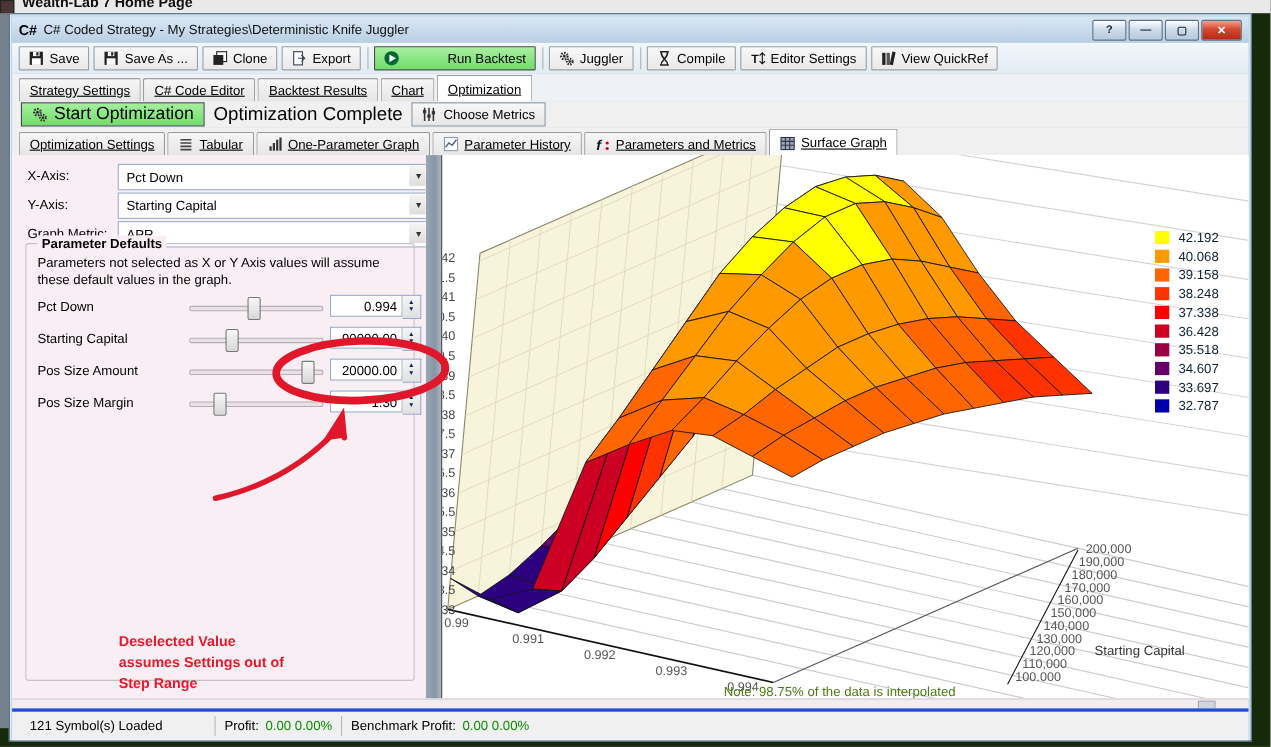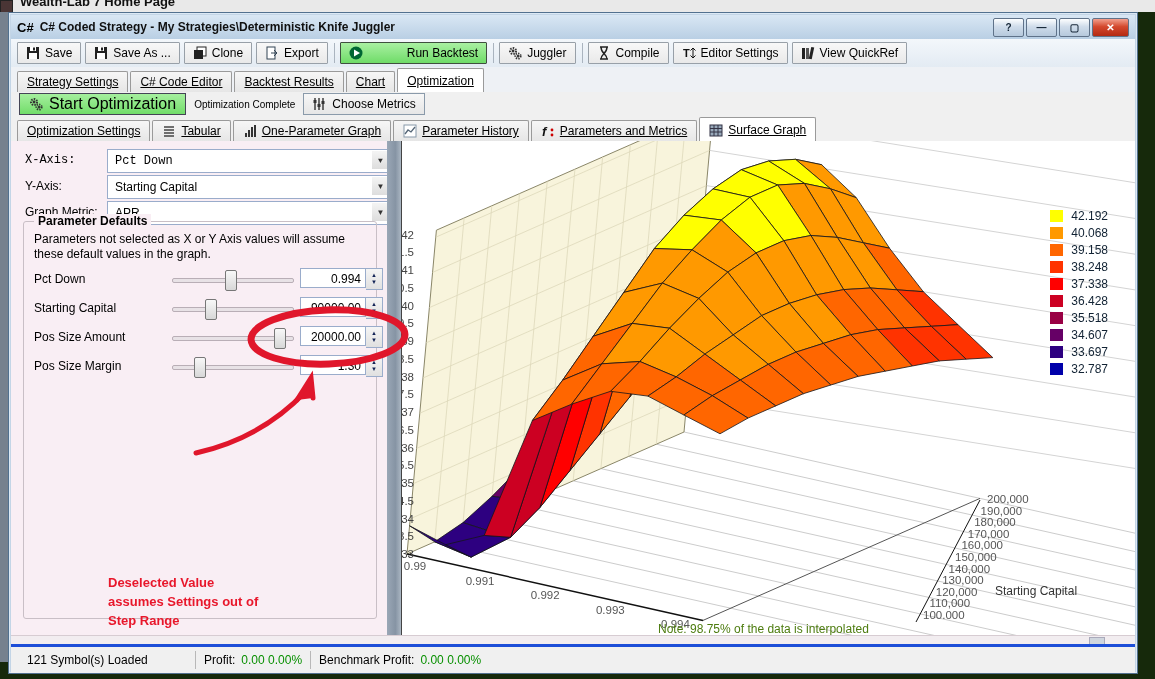--- a/index.html
+++ b/index.html
@@ -9,21 +9,21 @@
   #parent-strip{position:absolute;left:0;top:0;width:1155px;height:12px;background:#e9e9e9;overflow:hidden;}
   #parent-strip .ptitle{position:absolute;left:20px;top:-6px;font-size:13px;font-weight:bold;color:#111;}
   #parent-icon{position:absolute;left:0;top:0;width:11px;height:11px;background:#4a3535;border:1px solid #222;}
   #left-strip{position:absolute;left:0;top:12px;width:8px;height:650px;background:#76818e;}
   
   #win{position:absolute;left:8px;top:12px;width:1128px;height:660px;
        background:#c3d5e6;border:1px solid #52718f;box-shadow:inset 0 0 0 1px #dce9f5;}
   #titlebar{position:absolute;left:2px;top:2px;right:2px;height:24px;
        background:linear-gradient(#dcear,#b9cfe4);background:linear-gradient(#d9e7f4,#b9cfe4);display:flex;align-items:center;}
   #app-icon{font-weight:bold;font-size:13px;margin:0 6px 0 6px;}
-  #title-text{font-size:12px;color:#101010;font-weight:bold;}
+  #title-text{font-size:12px;color:#101010;}
   #winbtns{position:absolute;right:6px;top:3px;display:flex;gap:2px;}
   .wbtn{width:29px;height:17px;border:1px solid #5f7document;border:1px solid #5f7289;border-radius:2px;
         background:linear-gradient(#fdfeff,#cfdcea 45%,#b6c9dc);display:flex;align-items:center;justify-content:center;
         font-size:10px;font-weight:bold;color:#123;}
   .wbtn.close{background:linear-gradient(#f2a08e,#d4492e 45%,#b32912);color:#fff;width:35px;}
   
   #toolbar{position:absolute;left:2px;top:26px;right:2px;height:28px;background:linear-gradient(#f3f7fb,#e3ebf3);
            display:flex;align-items:center;padding-left:6px;border-bottom:1px solid #c4cdd8;}
   .tbtn{display:flex;align-items:center;gap:5px;border:1px solid #98a0a8;background:linear-gradient(#f8f8f8,#e9e9e9);
         height:20px;padding:0 8px;margin-right:4px;border-radius:1px;font-size:12px;white-space:nowrap;}
@@ -33,21 +33,21 @@
   
   .tabrow{position:absolute;left:2px;right:2px;display:flex;align-items:flex-end;background:#eef1f5;padding-left:6px;text-decoration:underline;}
   #tabs1{top:54px;height:25px;}
   #tabs2{top:103px;height:25px;background:#f0f0f0;}
   .tab{display:flex;align-items:center;gap:5px;border:1px solid #9a9a9a;border-bottom:none;background:linear-gradient(#f6f6f6,#e6e6e6);
        height:20px;padding:0 9px;margin-right:2px;border-radius:2px 2px 0 0;font-size:12px;white-space:nowrap;}
   .tab.active{background:#fff;height:23px;position:relative;z-index:2;}
   
   #subbar{position:absolute;left:2px;top:79px;right:2px;height:24px;background:#f0f0f0;display:flex;align-items:center;padding-left:8px;gap:8px;border-bottom:1px solid #d8d8d8;}
   #start-opt{display:flex;align-items:center;gap:6px;border:1px solid #445;background:linear-gradient(#a5ef9e,#72dd6a);height:20px;padding:0 9px;font-size:16px;}
-  #opt-complete{font-size:10px;text-align:center;}
+  #opt-complete{font-size:17px;text-align:center;}
   #choose-metrics{display:flex;align-items:center;gap:6px;border:1px solid #8a9aaa;background:linear-gradient(#f7f7f7,#e6e6e6);height:20px;padding:0 8px;font-size:12px;}
   
   #content{position:absolute;left:2px;top:128px;right:2px;height:494px;background:#fff;display:flex;}
   #leftpanel{width:376px;height:100%;background:#f9eef4;position:relative;flex:none;overflow:hidden;}
   #splitter{width:14px;height:100%;background:linear-gradient(90deg,#9aa7b6,#8694a4 60%,#aab6c2);flex:none;}
   #chartarea{flex:1;height:100%;background:#fff;position:relative;overflow:hidden;border-left:1px solid #444;}
   
   .axisrow{position:absolute;left:0;width:100%;height:22px;}
   .axisrow .lbl{position:absolute;left:14px;top:4px;font-size:12px;}
   .combo{position:absolute;left:96px;top:0;width:282px;height:22px;background:#fff;border:1px solid #9aaccb;}
@@ -289,21 +289,21 @@
             <rect x="1" y="2" width="12" height="11" fill="#9ab" stroke="#334"></rect>
             <path d="M1 5.5 h12 M1 9 h12 M5 2 v11 M9 2 v11" stroke="#334"></path>
           </svg>
         </span>
         <span>Surface Graph</span>
       </div>
     </div>
 
   <div id="content">
     <div id="leftpanel">
-      <div class="axisrow" style="top:8px;font-family:Liberation Mono, monospace;">
+      <div class="axisrow" style="top:8px;">
         <span class="lbl">X-Axis:</span>
         <div class="combo">
           <span class="val">Pct Down</span>
           <span class="drop">▼</span>
         </div>
       </div>
       <div class="axisrow" style="top:34px;">
         <span class="lbl">Y-Axis:</span>
         <div class="combo">
           <span class="val">Starting Capital</span>

